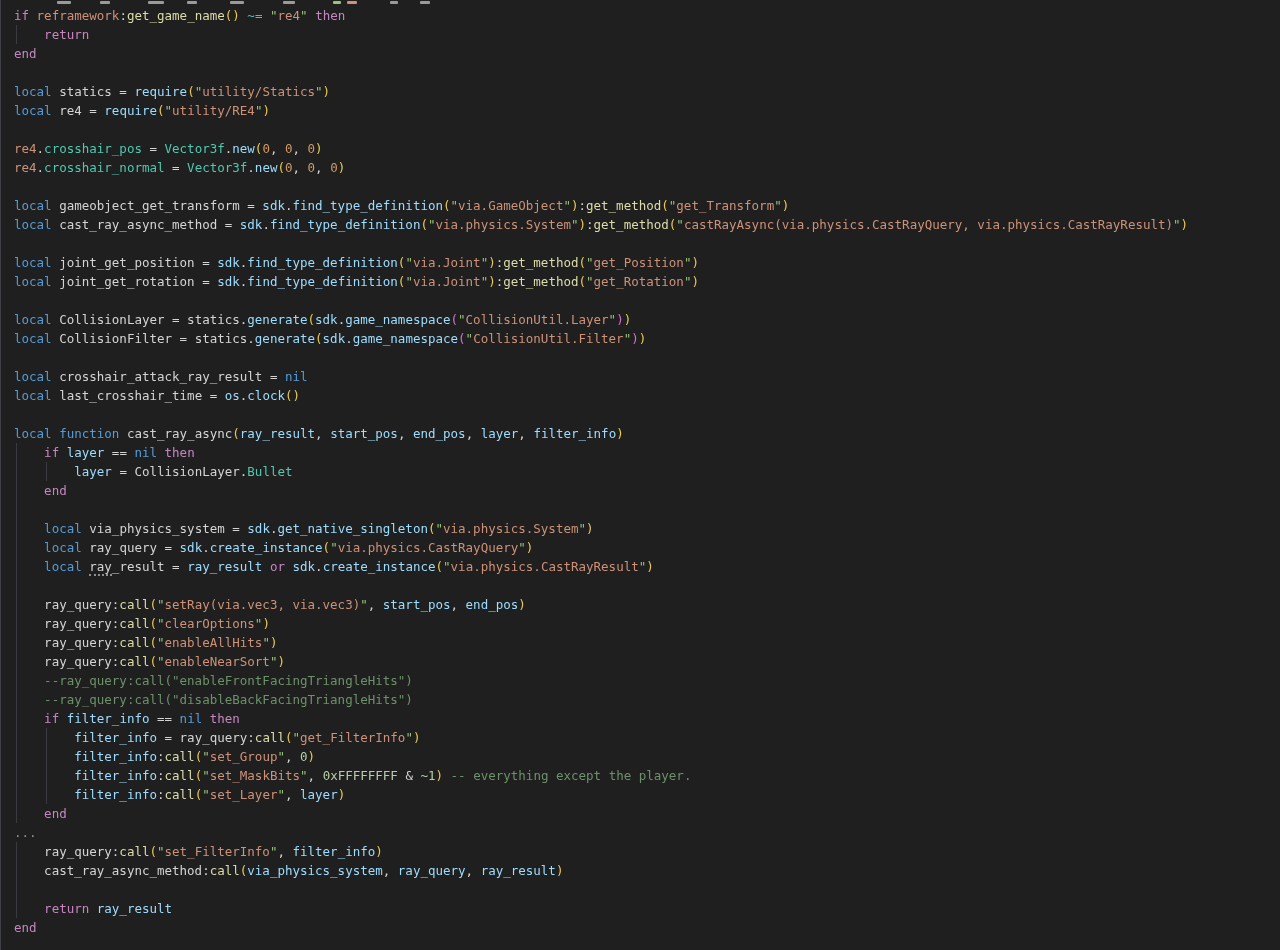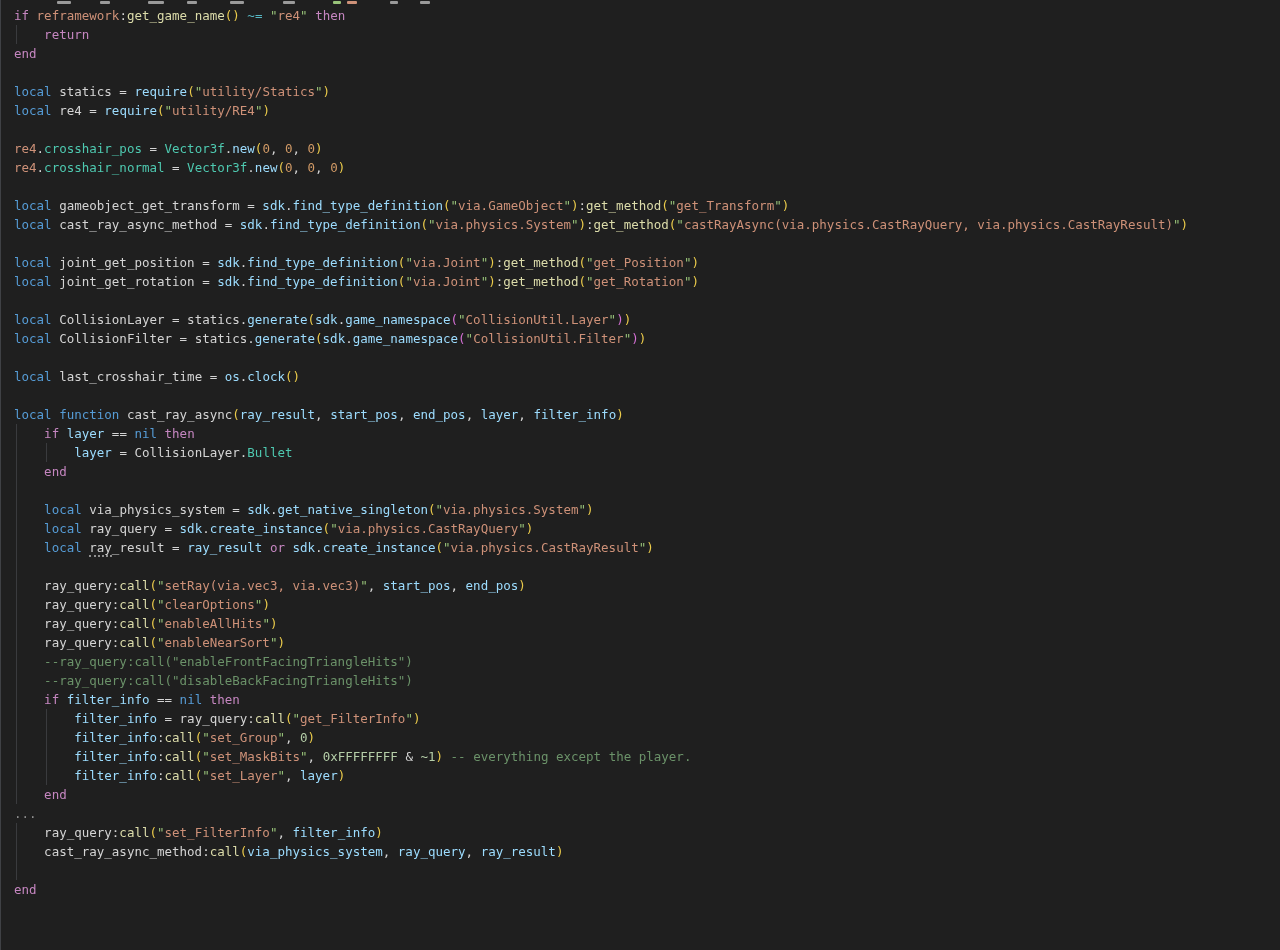--- a/index.html
+++ b/index.html
@@ -60,20 +60,21 @@
       <div class="line"></div>
       <div class="line"><span class="tk-b" style="color: rgb(86, 156, 214);">local</span><span class="tk-w" style="color: rgb(212, 212, 212);"> gameobject_get_transform = </span><span class="tk-v" style="color: rgb(156, 220, 254);">sdk</span><span class="tk-w" style="color: rgb(212, 212, 212);">.</span><span class="tk-v" style="color: rgb(156, 220, 254);">find_type_definition</span><span class="tk-g1" style="color: rgb(235, 203, 75);">(</span><span class="tk-q" style="color: rgb(152, 195, 121);">"</span><span class="tk-s" style="color: rgb(206, 145, 120);">via.GameObject</span><span class="tk-q" style="color: rgb(152, 195, 121);">"</span><span class="tk-g1" style="color: rgb(235, 203, 75);">)</span><span class="tk-w" style="color: rgb(212, 212, 212);">:</span><span class="tk-y" style="color: rgb(220, 220, 170);">get_method</span><span class="tk-g1" style="color: rgb(235, 203, 75);">(</span><span class="tk-q" style="color: rgb(152, 195, 121);">"</span><span class="tk-s" style="color: rgb(206, 145, 120);">get_Transform</span><span class="tk-q" style="color: rgb(152, 195, 121);">"</span><span class="tk-g1" style="color: rgb(235, 203, 75);">)</span></div>
       <div class="line"><span class="tk-b" style="color: rgb(86, 156, 214);">local</span><span class="tk-w" style="color: rgb(212, 212, 212);"> cast_ray_async_method = </span><span class="tk-v" style="color: rgb(156, 220, 254);">sdk</span><span class="tk-w" style="color: rgb(212, 212, 212);">.</span><span class="tk-v" style="color: rgb(156, 220, 254);">find_type_definition</span><span class="tk-g1" style="color: rgb(235, 203, 75);">(</span><span class="tk-q" style="color: rgb(152, 195, 121);">"</span><span class="tk-s" style="color: rgb(206, 145, 120);">via.physics.System</span><span class="tk-q" style="color: rgb(152, 195, 121);">"</span><span class="tk-g1" style="color: rgb(235, 203, 75);">)</span><span class="tk-w" style="color: rgb(212, 212, 212);">:</span><span class="tk-y" style="color: rgb(220, 220, 170);">get_method</span><span class="tk-g1" style="color: rgb(235, 203, 75);">(</span><span class="tk-q" style="color: rgb(152, 195, 121);">"</span><span class="tk-s" style="color: rgb(206, 145, 120);">castRayAsync(via.physics.CastRayQuery, via.physics.CastRayResult)</span><span class="tk-q" style="color: rgb(152, 195, 121);">"</span><span class="tk-g1" style="color: rgb(235, 203, 75);">)</span></div>
       <div class="line"></div>
       <div class="line"><span class="tk-b" style="color: rgb(86, 156, 214);">local</span><span class="tk-w" style="color: rgb(212, 212, 212);"> joint_get_position = </span><span class="tk-v" style="color: rgb(156, 220, 254);">sdk</span><span class="tk-w" style="color: rgb(212, 212, 212);">.</span><span class="tk-v" style="color: rgb(156, 220, 254);">find_type_definition</span><span class="tk-g1" style="color: rgb(235, 203, 75);">(</span><span class="tk-q" style="color: rgb(152, 195, 121);">"</span><span class="tk-s" style="color: rgb(206, 145, 120);">via.Joint</span><span class="tk-q" style="color: rgb(152, 195, 121);">"</span><span class="tk-g1" style="color: rgb(235, 203, 75);">)</span><span class="tk-w" style="color: rgb(212, 212, 212);">:</span><span class="tk-y" style="color: rgb(220, 220, 170);">get_method</span><span class="tk-g1" style="color: rgb(235, 203, 75);">(</span><span class="tk-q" style="color: rgb(152, 195, 121);">"</span><span class="tk-s" style="color: rgb(206, 145, 120);">get_Position</span><span class="tk-q" style="color: rgb(152, 195, 121);">"</span><span class="tk-g1" style="color: rgb(235, 203, 75);">)</span></div>
       <div class="line"><span class="tk-b" style="color: rgb(86, 156, 214);">local</span><span class="tk-w" style="color: rgb(212, 212, 212);"> joint_get_rotation = </span><span class="tk-v" style="color: rgb(156, 220, 254);">sdk</span><span class="tk-w" style="color: rgb(212, 212, 212);">.</span><span class="tk-v" style="color: rgb(156, 220, 254);">find_type_definition</span><span class="tk-g1" style="color: rgb(235, 203, 75);">(</span><span class="tk-q" style="color: rgb(152, 195, 121);">"</span><span class="tk-s" style="color: rgb(206, 145, 120);">via.Joint</span><span class="tk-q" style="color: rgb(152, 195, 121);">"</span><span class="tk-g1" style="color: rgb(235, 203, 75);">)</span><span class="tk-w" style="color: rgb(212, 212, 212);">:</span><span class="tk-y" style="color: rgb(220, 220, 170);">get_method</span><span class="tk-g1" style="color: rgb(235, 203, 75);">(</span><span class="tk-q" style="color: rgb(152, 195, 121);">"</span><span class="tk-s" style="color: rgb(206, 145, 120);">get_Rotation</span><span class="tk-q" style="color: rgb(152, 195, 121);">"</span><span class="tk-g1" style="color: rgb(235, 203, 75);">)</span></div>
       <div class="line"></div>
       <div class="line"><span class="tk-b" style="color: rgb(86, 156, 214);">local</span><span class="tk-w" style="color: rgb(212, 212, 212);"> CollisionLayer = statics.</span><span class="tk-v" style="color: rgb(156, 220, 254);">generate</span><span class="tk-g1" style="color: rgb(235, 203, 75);">(</span><span class="tk-v" style="color: rgb(156, 220, 254);">sdk</span><span class="tk-w" style="color: rgb(212, 212, 212);">.</span><span class="tk-v" style="color: rgb(156, 220, 254);">game_namespace</span><span class="tk-g2" style="color: rgb(214, 112, 214);">(</span><span class="tk-q" style="color: rgb(152, 195, 121);">"</span><span class="tk-s" style="color: rgb(206, 145, 120);">CollisionUtil.Layer</span><span class="tk-q" style="color: rgb(152, 195, 121);">"</span><span class="tk-g2" style="color: rgb(214, 112, 214);">)</span><span class="tk-g1" style="color: rgb(235, 203, 75);">)</span></div>
       <div class="line"><span class="tk-b" style="color: rgb(86, 156, 214);">local</span><span class="tk-w" style="color: rgb(212, 212, 212);"> CollisionFilter = statics.</span><span class="tk-v" style="color: rgb(156, 220, 254);">generate</span><span class="tk-g1" style="color: rgb(235, 203, 75);">(</span><span class="tk-v" style="color: rgb(156, 220, 254);">sdk</span><span class="tk-w" style="color: rgb(212, 212, 212);">.</span><span class="tk-v" style="color: rgb(156, 220, 254);">game_namespace</span><span class="tk-g2" style="color: rgb(214, 112, 214);">(</span><span class="tk-q" style="color: rgb(152, 195, 121);">"</span><span class="tk-s" style="color: rgb(206, 145, 120);">CollisionUtil.Filter</span><span class="tk-q" style="color: rgb(152, 195, 121);">"</span><span class="tk-g2" style="color: rgb(214, 112, 214);">)</span><span class="tk-g1" style="color: rgb(235, 203, 75);">)</span></div>
       <div class="line"></div>
+      <div class="line"><span class="tk-b" style="color: rgb(86, 156, 214);">local</span><span class="tk-w" style="color: rgb(212, 212, 212);"> crosshair_attack_ray_result = </span><span class="tk-b" style="color: rgb(86, 156, 214);">nil</span></div>
       <div class="line"><span class="tk-b" style="color: rgb(86, 156, 214);">local</span><span class="tk-w" style="color: rgb(212, 212, 212);"> last_crosshair_time = </span><span class="tk-v" style="color: rgb(156, 220, 254);">os</span><span class="tk-w" style="color: rgb(212, 212, 212);">.</span><span class="tk-v" style="color: rgb(156, 220, 254);">clock</span><span class="tk-g1" style="color: rgb(235, 203, 75);">(</span><span class="tk-g1" style="color: rgb(235, 203, 75);">)</span></div>
       <div class="line"></div>
       <div class="line"><span class="tk-b" style="color: rgb(86, 156, 214);">local</span><span class="tk-w" style="color: rgb(212, 212, 212);"> </span><span class="tk-b" style="color: rgb(86, 156, 214);">function</span><span class="tk-w" style="color: rgb(212, 212, 212);"> cast_ray_async</span><span class="tk-g1" style="color: rgb(235, 203, 75);">(</span><span class="tk-v" style="color: rgb(156, 220, 254);">ray_result</span><span class="tk-w" style="color: rgb(212, 212, 212);">, </span><span class="tk-v" style="color: rgb(156, 220, 254);">start_pos</span><span class="tk-w" style="color: rgb(212, 212, 212);">, </span><span class="tk-v" style="color: rgb(156, 220, 254);">end_pos</span><span class="tk-w" style="color: rgb(212, 212, 212);">, </span><span class="tk-v" style="color: rgb(156, 220, 254);">layer</span><span class="tk-w" style="color: rgb(212, 212, 212);">, </span><span class="tk-v" style="color: rgb(156, 220, 254);">filter_info</span><span class="tk-g1" style="color: rgb(235, 203, 75);">)</span></div>
       <div class="line"><i class="guide" style="left: 16px; background: rgb(58, 59, 62);"></i><span class="tk-w" style="color: rgb(212, 212, 212);">    </span><span class="tk-p" style="color: rgb(197, 134, 192);">if</span><span class="tk-w" style="color: rgb(212, 212, 212);"> </span><span class="tk-v" style="color: rgb(156, 220, 254);">layer</span><span class="tk-w" style="color: rgb(212, 212, 212);"> == </span><span class="tk-b" style="color: rgb(86, 156, 214);">nil</span><span class="tk-w" style="color: rgb(212, 212, 212);"> </span><span class="tk-p" style="color: rgb(197, 134, 192);">then</span></div>
       <div class="line"><i class="guide" style="left: 16px; background: rgb(58, 59, 62);"></i><i class="guide" style="left: 46px; background: rgb(58, 59, 62);"></i><span class="tk-w" style="color: rgb(212, 212, 212);">        </span><span class="tk-v" style="color: rgb(156, 220, 254);">layer</span><span class="tk-w" style="color: rgb(212, 212, 212);"> = CollisionLayer.</span><span class="tk-t" style="color: rgb(78, 201, 176);">Bullet</span></div>
       <div class="line"><i class="guide" style="left: 16px; background: rgb(58, 59, 62);"></i><span class="tk-w" style="color: rgb(212, 212, 212);">    </span><span class="tk-p" style="color: rgb(197, 134, 192);">end</span></div>
       <div class="line"><i class="guide" style="left: 16px; background: rgb(58, 59, 62);"></i></div>
       <div class="line"><i class="guide" style="left: 16px; background: rgb(58, 59, 62);"></i><span class="tk-w" style="color: rgb(212, 212, 212);">    </span><span class="tk-b" style="color: rgb(86, 156, 214);">local</span><span class="tk-w" style="color: rgb(212, 212, 212);"> via_physics_system = </span><span class="tk-v" style="color: rgb(156, 220, 254);">sdk</span><span class="tk-w" style="color: rgb(212, 212, 212);">.</span><span class="tk-v" style="color: rgb(156, 220, 254);">get_native_singleton</span><span class="tk-g1" style="color: rgb(235, 203, 75);">(</span><span class="tk-q" style="color: rgb(152, 195, 121);">"</span><span class="tk-s" style="color: rgb(206, 145, 120);">via.physics.System</span><span class="tk-q" style="color: rgb(152, 195, 121);">"</span><span class="tk-g1" style="color: rgb(235, 203, 75);">)</span></div>
       <div class="line"><i class="guide" style="left: 16px; background: rgb(58, 59, 62);"></i><span class="tk-w" style="color: rgb(212, 212, 212);">    </span><span class="tk-b" style="color: rgb(86, 156, 214);">local</span><span class="tk-w" style="color: rgb(212, 212, 212);"> ray_query = </span><span class="tk-v" style="color: rgb(156, 220, 254);">sdk</span><span class="tk-w" style="color: rgb(212, 212, 212);">.</span><span class="tk-v" style="color: rgb(156, 220, 254);">create_instance</span><span class="tk-g1" style="color: rgb(235, 203, 75);">(</span><span class="tk-q" style="color: rgb(152, 195, 121);">"</span><span class="tk-s" style="color: rgb(206, 145, 120);">via.physics.CastRayQuery</span><span class="tk-q" style="color: rgb(152, 195, 121);">"</span><span class="tk-g1" style="color: rgb(235, 203, 75);">)</span></div>
       <div class="line"><i class="guide" style="left: 16px; background: rgb(58, 59, 62);"></i><span class="tk-w" style="color: rgb(212, 212, 212);">    </span><span class="tk-b" style="color: rgb(86, 156, 214);">local</span><span class="tk-w" style="color: rgb(212, 212, 212);"> </span><span class="tk-u" style="color: rgb(212, 212, 212);">ray</span><span class="tk-w" style="color: rgb(212, 212, 212);">_result = </span><span class="tk-v" style="color: rgb(156, 220, 254);">ray_result</span><span class="tk-w" style="color: rgb(212, 212, 212);"> </span><span class="tk-p" style="color: rgb(197, 134, 192);">or</span><span class="tk-w" style="color: rgb(212, 212, 212);"> </span><span class="tk-v" style="color: rgb(156, 220, 254);">sdk</span><span class="tk-w" style="color: rgb(212, 212, 212);">.</span><span class="tk-v" style="color: rgb(156, 220, 254);">create_instance</span><span class="tk-g1" style="color: rgb(235, 203, 75);">(</span><span class="tk-q" style="color: rgb(152, 195, 121);">"</span><span class="tk-s" style="color: rgb(206, 145, 120);">via.physics.CastRayResult</span><span class="tk-q" style="color: rgb(152, 195, 121);">"</span><span class="tk-g1" style="color: rgb(235, 203, 75);">)</span></div>
@@ -87,15 +88,16 @@
       <div class="line"><i class="guide" style="left: 16px; background: rgb(58, 59, 62);"></i><span class="tk-w" style="color: rgb(212, 212, 212);">    </span><span class="tk-p" style="color: rgb(197, 134, 192);">if</span><span class="tk-w" style="color: rgb(212, 212, 212);"> </span><span class="tk-v" style="color: rgb(156, 220, 254);">filter_info</span><span class="tk-w" style="color: rgb(212, 212, 212);"> == </span><span class="tk-b" style="color: rgb(86, 156, 214);">nil</span><span class="tk-w" style="color: rgb(212, 212, 212);"> </span><span class="tk-p" style="color: rgb(197, 134, 192);">then</span></div>
       <div class="line"><i class="guide" style="left: 16px; background: rgb(58, 59, 62);"></i><i class="guide" style="left: 46px; background: rgb(58, 59, 62);"></i><span class="tk-w" style="color: rgb(212, 212, 212);">        </span><span class="tk-v" style="color: rgb(156, 220, 254);">filter_info</span><span class="tk-w" style="color: rgb(212, 212, 212);"> = ray_query:</span><span class="tk-y" style="color: rgb(220, 220, 170);">call</span><span class="tk-g1" style="color: rgb(235, 203, 75);">(</span><span class="tk-q" style="color: rgb(152, 195, 121);">"</span><span class="tk-s" style="color: rgb(206, 145, 120);">get_FilterInfo</span><span class="tk-q" style="color: rgb(152, 195, 121);">"</span><span class="tk-g1" style="color: rgb(235, 203, 75);">)</span></div>
       <div class="line"><i class="guide" style="left: 16px; background: rgb(58, 59, 62);"></i><i class="guide" style="left: 46px; background: rgb(58, 59, 62);"></i><span class="tk-w" style="color: rgb(212, 212, 212);">        </span><span class="tk-v" style="color: rgb(156, 220, 254);">filter_info</span><span class="tk-w" style="color: rgb(212, 212, 212);">:</span><span class="tk-y" style="color: rgb(220, 220, 170);">call</span><span class="tk-g1" style="color: rgb(235, 203, 75);">(</span><span class="tk-q" style="color: rgb(152, 195, 121);">"</span><span class="tk-s" style="color: rgb(206, 145, 120);">set_Group</span><span class="tk-q" style="color: rgb(152, 195, 121);">"</span><span class="tk-w" style="color: rgb(212, 212, 212);">, </span><span class="tk-n" style="color: rgb(181, 206, 168);">0</span><span class="tk-g1" style="color: rgb(235, 203, 75);">)</span></div>
       <div class="line"><i class="guide" style="left: 16px; background: rgb(58, 59, 62);"></i><i class="guide" style="left: 46px; background: rgb(58, 59, 62);"></i><span class="tk-w" style="color: rgb(212, 212, 212);">        </span><span class="tk-v" style="color: rgb(156, 220, 254);">filter_info</span><span class="tk-w" style="color: rgb(212, 212, 212);">:</span><span class="tk-y" style="color: rgb(220, 220, 170);">call</span><span class="tk-g1" style="color: rgb(235, 203, 75);">(</span><span class="tk-q" style="color: rgb(152, 195, 121);">"</span><span class="tk-s" style="color: rgb(206, 145, 120);">set_MaskBits</span><span class="tk-q" style="color: rgb(152, 195, 121);">"</span><span class="tk-w" style="color: rgb(212, 212, 212);">, </span><span class="tk-n" style="color: rgb(181, 206, 168);">0xFFFFFFFF</span><span class="tk-w" style="color: rgb(212, 212, 212);"> &amp; </span><span class="tk-n" style="color: rgb(181, 206, 168);">~1</span><span class="tk-g1" style="color: rgb(235, 203, 75);">)</span><span class="tk-w" style="color: rgb(212, 212, 212);"> </span><span class="tk-c" style="color: rgb(107, 146, 105);">-- everything except the player.</span></div>
       <div class="line"><i class="guide" style="left: 16px; background: rgb(58, 59, 62);"></i><i class="guide" style="left: 46px; background: rgb(58, 59, 62);"></i><span class="tk-w" style="color: rgb(212, 212, 212);">        </span><span class="tk-v" style="color: rgb(156, 220, 254);">filter_info</span><span class="tk-w" style="color: rgb(212, 212, 212);">:</span><span class="tk-y" style="color: rgb(220, 220, 170);">call</span><span class="tk-g1" style="color: rgb(235, 203, 75);">(</span><span class="tk-q" style="color: rgb(152, 195, 121);">"</span><span class="tk-s" style="color: rgb(206, 145, 120);">set_Layer</span><span class="tk-q" style="color: rgb(152, 195, 121);">"</span><span class="tk-w" style="color: rgb(212, 212, 212);">, </span><span class="tk-v" style="color: rgb(156, 220, 254);">layer</span><span class="tk-g1" style="color: rgb(235, 203, 75);">)</span></div>
       <div class="line"><i class="guide" style="left: 16px; background: rgb(58, 59, 62);"></i><span class="tk-w" style="color: rgb(212, 212, 212);">    </span><span class="tk-p" style="color: rgb(197, 134, 192);">end</span></div>
       <div class="line"><span class="tk-d" style="color: rgb(143, 143, 143);">...</span></div>
       <div class="line"><i class="guide" style="left: 16px; background: rgb(58, 59, 62);"></i><span class="tk-w" style="color: rgb(212, 212, 212);">    ray_query:</span><span class="tk-y" style="color: rgb(220, 220, 170);">call</span><span class="tk-g1" style="color: rgb(235, 203, 75);">(</span><span class="tk-q" style="color: rgb(152, 195, 121);">"</span><span class="tk-s" style="color: rgb(206, 145, 120);">set_FilterInfo</span><span class="tk-q" style="color: rgb(152, 195, 121);">"</span><span class="tk-w" style="color: rgb(212, 212, 212);">, </span><span class="tk-v" style="color: rgb(156, 220, 254);">filter_info</span><span class="tk-g1" style="color: rgb(235, 203, 75);">)</span></div>
       <div class="line"><i class="guide" style="left: 16px; background: rgb(58, 59, 62);"></i><span class="tk-w" style="color: rgb(212, 212, 212);">    cast_ray_async_method:</span><span class="tk-y" style="color: rgb(220, 220, 170);">call</span><span class="tk-g1" style="color: rgb(235, 203, 75);">(</span><span class="tk-v" style="color: rgb(156, 220, 254);">via_physics_system</span><span class="tk-w" style="color: rgb(212, 212, 212);">, </span><span class="tk-v" style="color: rgb(156, 220, 254);">ray_query</span><span class="tk-w" style="color: rgb(212, 212, 212);">, </span><span class="tk-v" style="color: rgb(156, 220, 254);">ray_result</span><span class="tk-g1" style="color: rgb(235, 203, 75);">)</span></div>
       <div class="line"><i class="guide" style="left: 16px; background: rgb(58, 59, 62);"></i></div>
+      <div class="line"><i class="guide" style="left: 16px; background: rgb(58, 59, 62);"></i><span class="tk-w" style="color: rgb(212, 212, 212);">    </span><span class="tk-p" style="color: rgb(197, 134, 192);">return</span><span class="tk-w" style="color: rgb(212, 212, 212);"> </span><span class="tk-v" style="color: rgb(156, 220, 254);">ray_result</span></div>
       <div class="line"><span class="tk-p" style="color: rgb(197, 134, 192);">end</span></div>
     </div>
 </div>
 
 </body></html>

